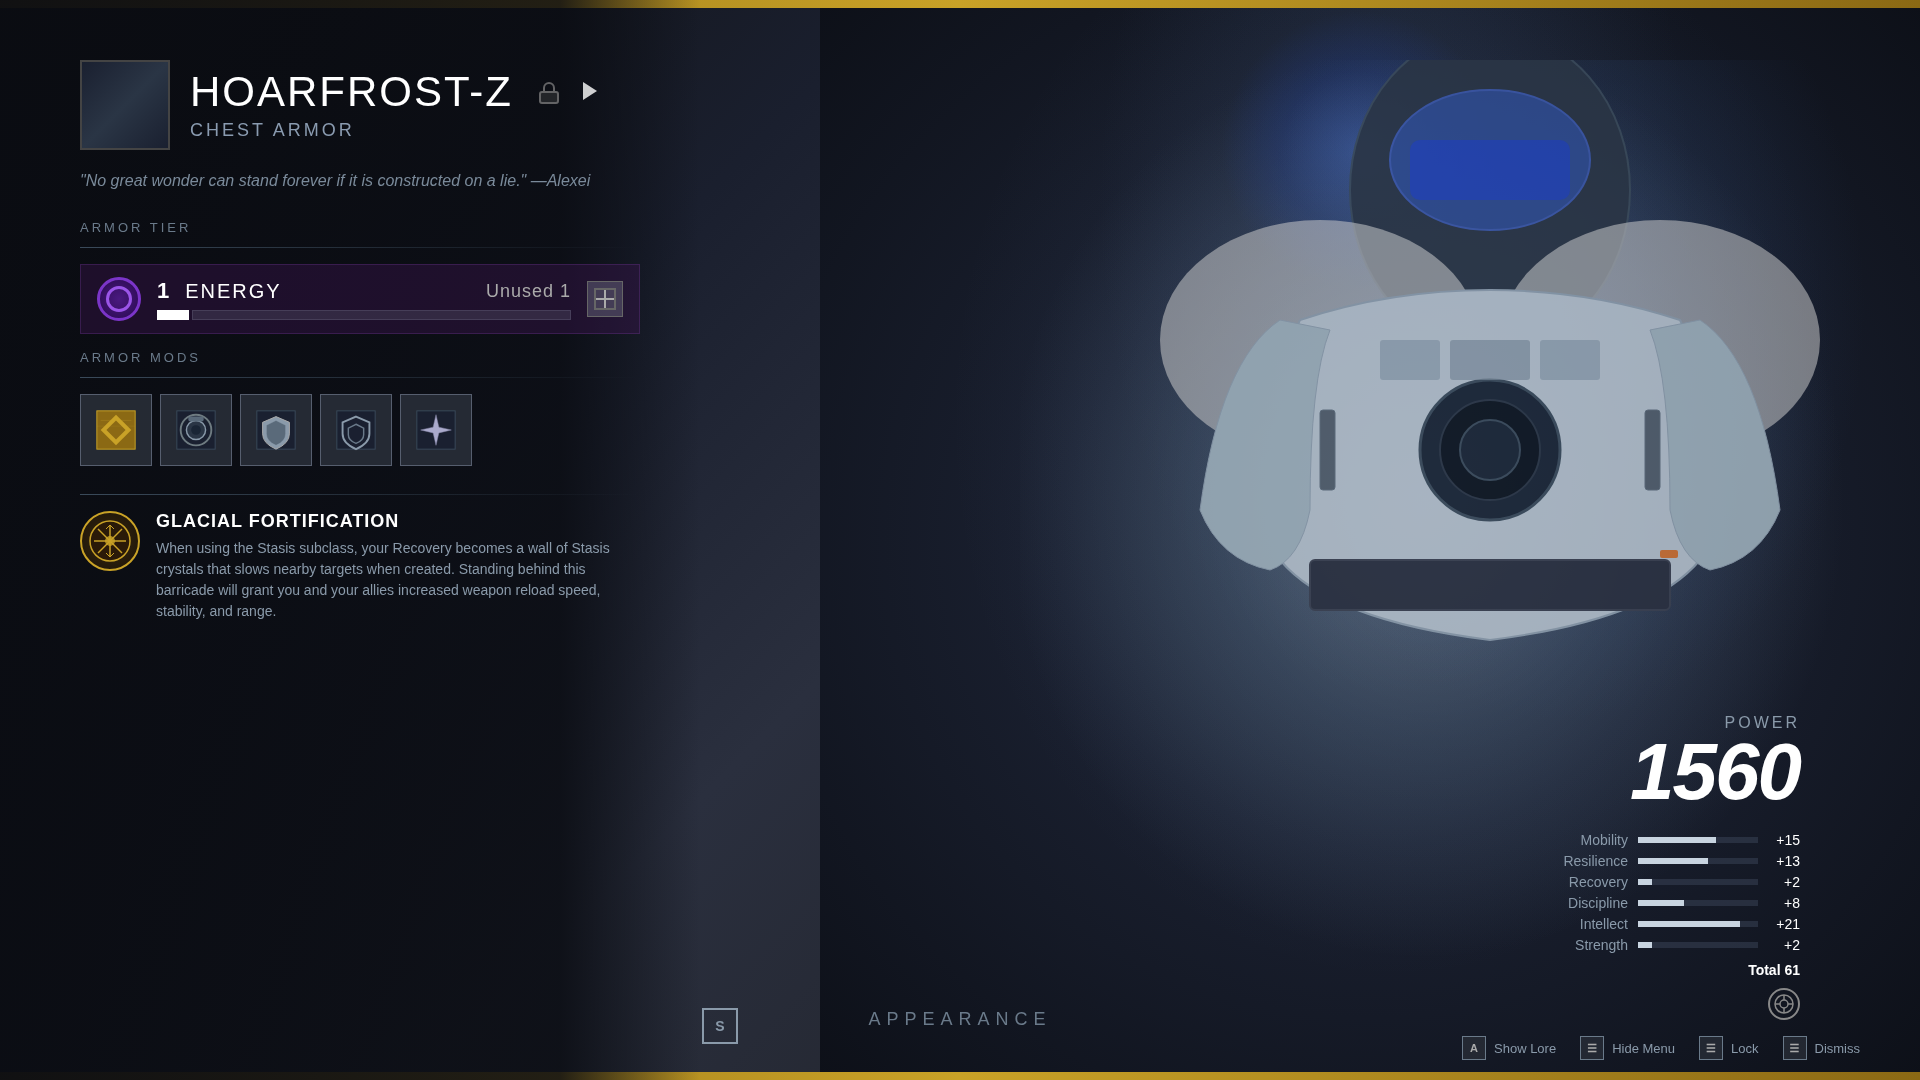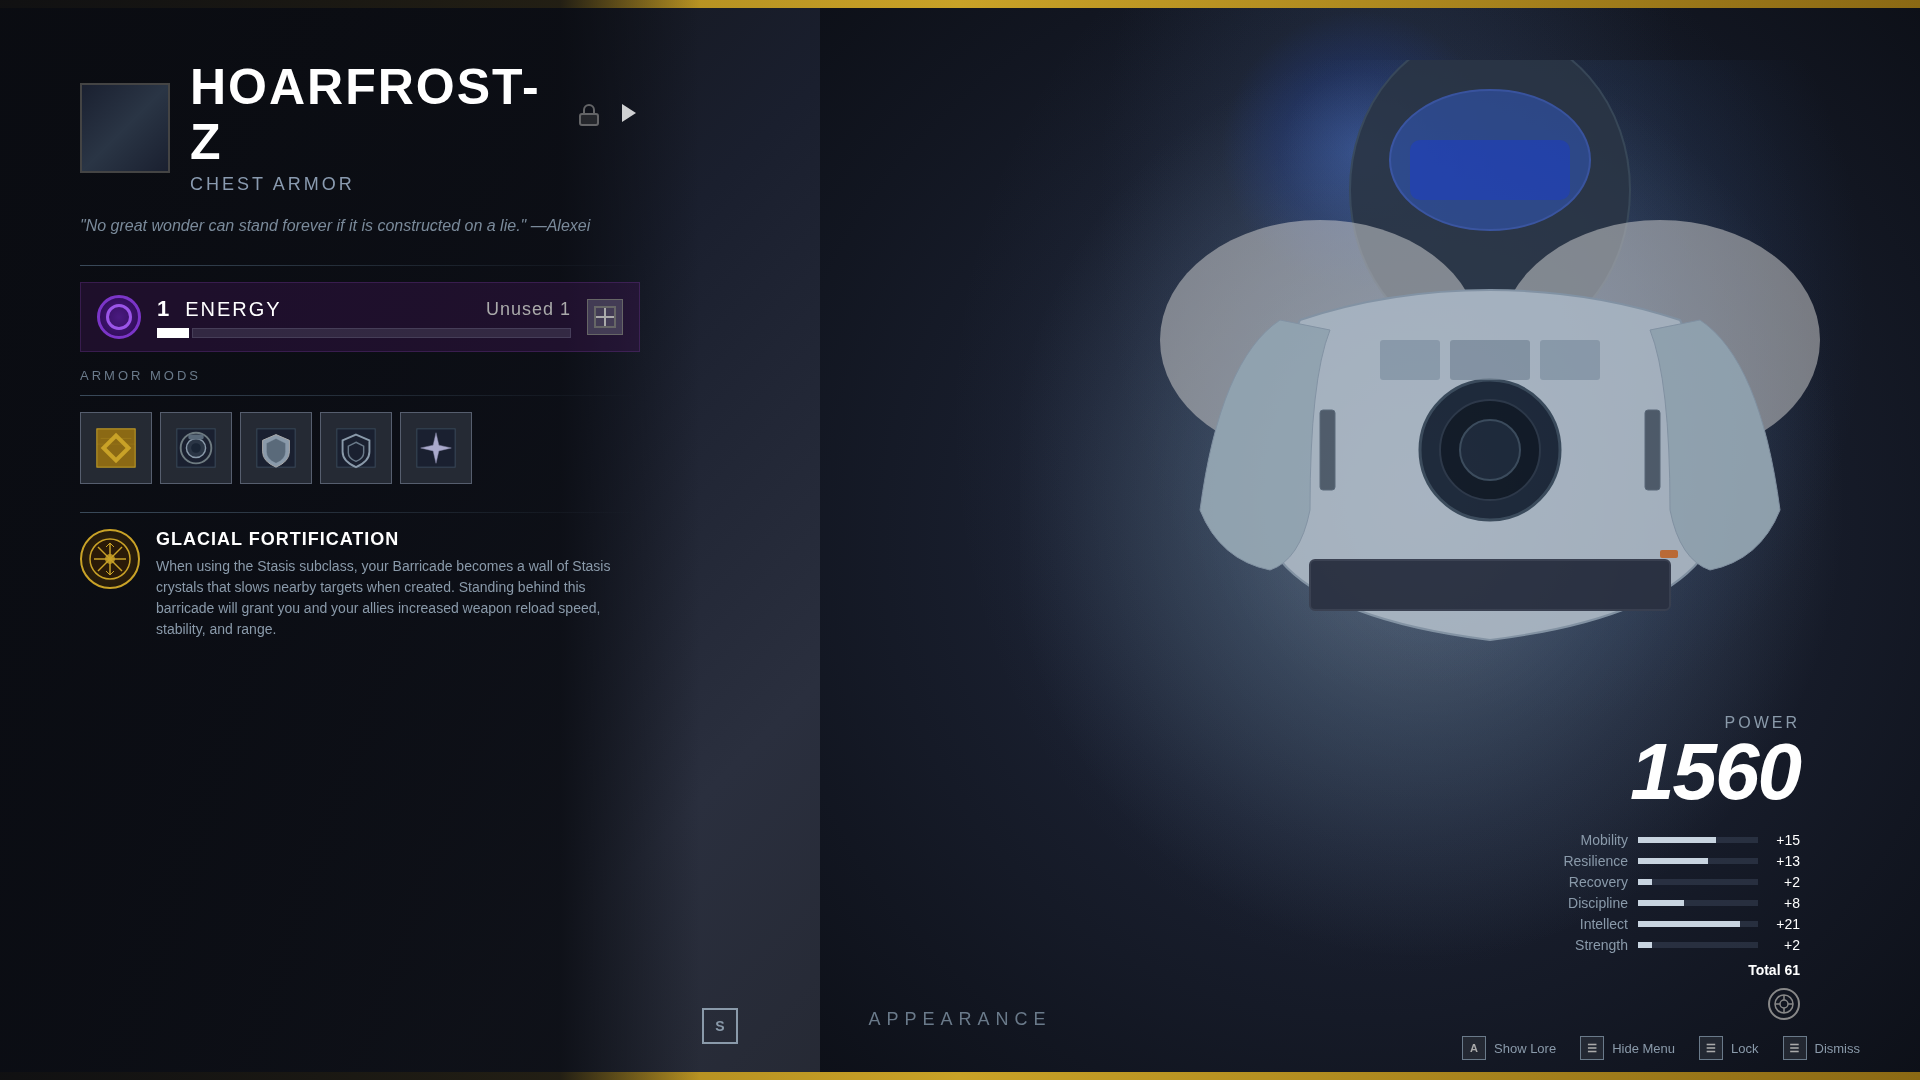--- a/index.html
+++ b/index.html
@@ -127,22 +127,22 @@
     .gear-svg {
       width: 70px;
       height: 70px;
     }
 
     .item-title-area {
       flex: 1;
     }
 
     .item-name {
-      font-size: 50px;
-      font-weight: bold;
+      font-size: 42px;
+      font-weight: normal;
       color: #ffffff;
       letter-spacing: 2px;
       text-transform: uppercase;
       line-height: 1.1;
     }
 
     .item-type {
       font-size: 18px;
       color: #8a9bb0;
       letter-spacing: 3px;
@@ -596,20 +596,21 @@
             <polygon points="4,2 18,11 4,20" fill="white"></polygon>
           </svg>
         </div>
       </div>
       <div class="item-type">CHEST ARMOR</div>
     </div>
   </div>
 
   <div class="item-quote">"No great wonder can stand forever if it is constructed on a lie." —Alexei</div>
 
+  <div class="section-label">ARMOR TIER</div>
   <div class="divider"></div>
 
   <div class="armor-tier-box">
     <div class="energy-icon"></div>
     <div class="tier-info">
       <div class="tier-row">
         <span class="tier-number">1</span>
         <span class="energy-label">ENERGY</span>
         <span class="unused-label">
           <span>Unused</span>&nbsp;<span>1</span>
@@ -708,21 +709,21 @@
           <circle cx="22" cy="22" r="5" fill="#c9a227" opacity="0.8"></circle>
 
           <line x1="22" y1="6" x2="18" y2="10" stroke="#c9a227" stroke-width="1"></line>
           <line x1="22" y1="6" x2="26" y2="10" stroke="#c9a227" stroke-width="1"></line>
           <line x1="22" y1="38" x2="18" y2="34" stroke="#c9a227" stroke-width="1"></line>
           <line x1="22" y1="38" x2="26" y2="34" stroke="#c9a227" stroke-width="1"></line>
         </svg>
       </div>
       <div class="perk-content">
         <div class="perk-name">GLACIAL FORTIFICATION</div>
-        <div class="perk-description">When using the Stasis subclass, your Barricade becomes a wall of Stasis crystals that slows nearby targets when created. Standing behind this barricade will grant you and your allies increased weapon reload speed, stability, and range.</div>
+        <div class="perk-description">When using the Stasis subclass, your Recovery becomes a wall of Stasis crystals that slows nearby targets when created. Standing behind this barricade will grant you and your allies increased weapon reload speed, stability, and range.</div>
       </div>
     </div>
   </div>
 
 </div>
 
 <div class="stats-panel">
   <div class="power-section">
     <div class="power-label">POWER</div>
     <div class="power-value">1560</div>

